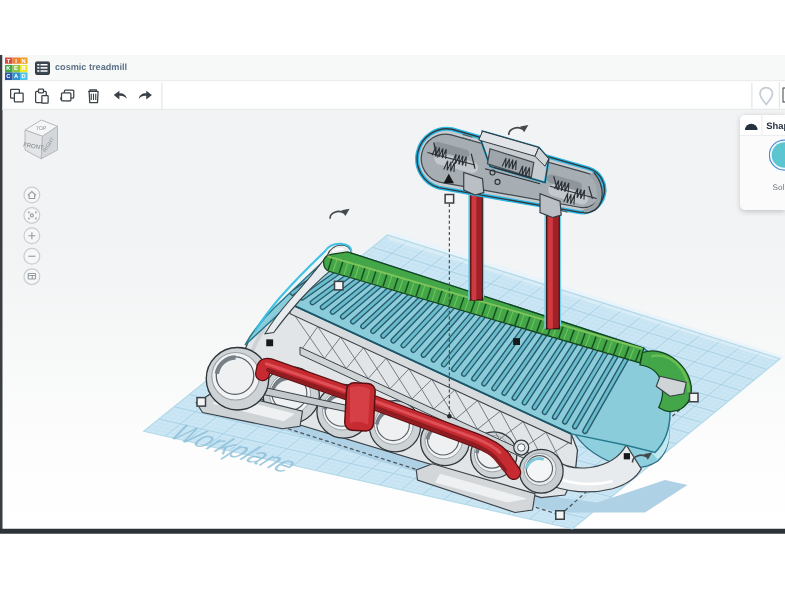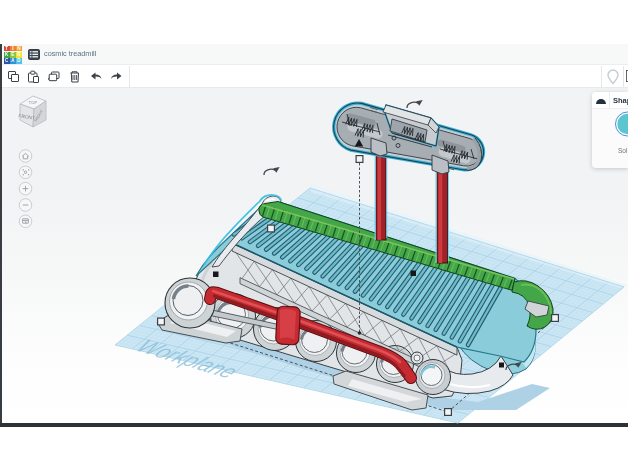--- a/index.html
+++ b/index.html
@@ -3,21 +3,21 @@
 <meta charset="utf-8">
 <style>
   html,body{margin:0;padding:0;background:#ffffff;width:628px;height:472px;overflow:hidden;}
   *{box-sizing:border-box;font-family:"Liberation Sans",sans-serif;}
   #win{position:absolute;left:0;top:44px;width:628px;height:382px;border-left:2px solid #383d42;background:linear-gradient(180deg,#f2f3f4 0%,#f2f3f4 40%,#f7f8f8 62%,#fdfdfd 82%,#ffffff 100%);}
   #hdr{position:absolute;left:0;top:0;width:626px;height:21px;background:#f7f8f8;border-bottom:1px solid #ebedee;}
   #tbar{position:absolute;left:0;top:21px;width:626px;height:23px;background:#ffffff;border-bottom:1px solid #e7e9ea;}
   #botbar{position:absolute;left:0;top:423px;width:628px;height:4px;background:#2e3338;}
   #logo{position:absolute;left:2px;top:1.5px;width:17.5px;height:18px;display:grid;grid-template-columns:5.5px 5.5px 5.5px;grid-template-rows:5.8px 5.8px 5.8px;grid-gap:0.6px;}
   #logo div{color:#fff;font-size:4.6px;font-weight:bold;text-align:center;line-height:5.9px;}
-  #title{position:absolute;left:42px;top:4.5px;font-size:7.3px;font-weight:normal;color:#5d7287;}
+  #title{position:absolute;left:42px;top:4.5px;font-size:7.3px;font-weight:bold;color:#5d7287;}
   .sep{position:absolute;top:1px;width:1px;height:21px;background:#e4e6e7;}
   #panel{position:absolute;left:592px;top:92px;width:36px;height:76px;background:#fbfbfc;border-radius:4px 0 0 4px;box-shadow:0 1px 4px rgba(60,70,80,0.25);}
   #panel .ph{position:absolute;left:0;top:0;width:36px;height:17px;background:#ffffff;border-radius:4px 0 0 0;border-bottom:1px solid #eceeef;}
   #panel .pv{position:absolute;left:17px;top:0;width:1px;height:17px;background:#eceeef;}
   #shap{position:absolute;left:21px;top:4px;font-size:7.5px;font-weight:bold;color:#253243;}
   #sol{position:absolute;left:26px;top:55px;font-size:6.5px;color:#6e7780;}
   svg{position:absolute;left:0;top:0;}
 </style>
 </head>
 <body>

